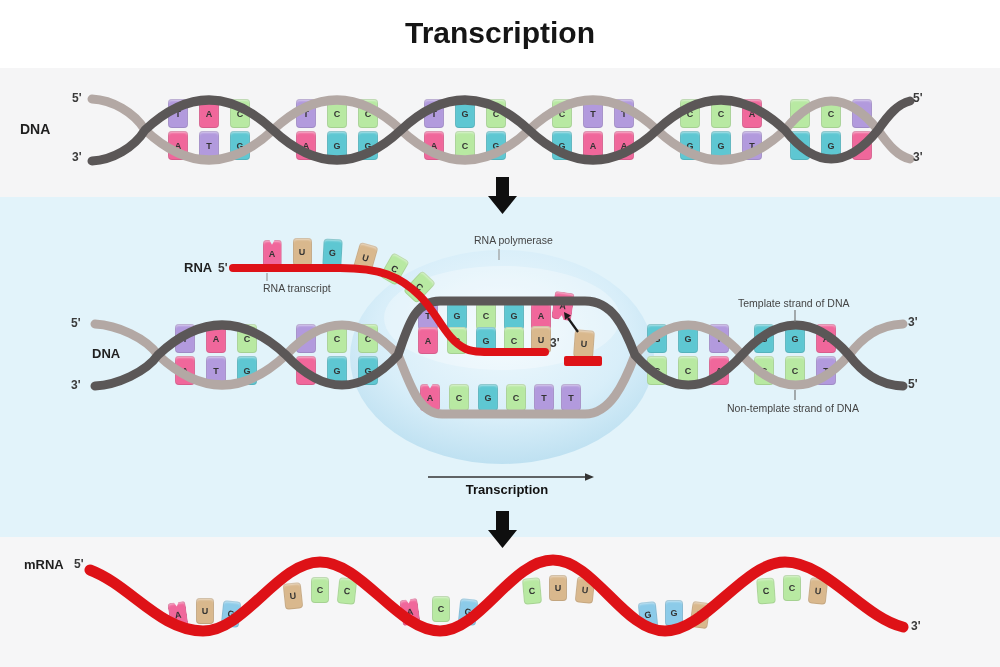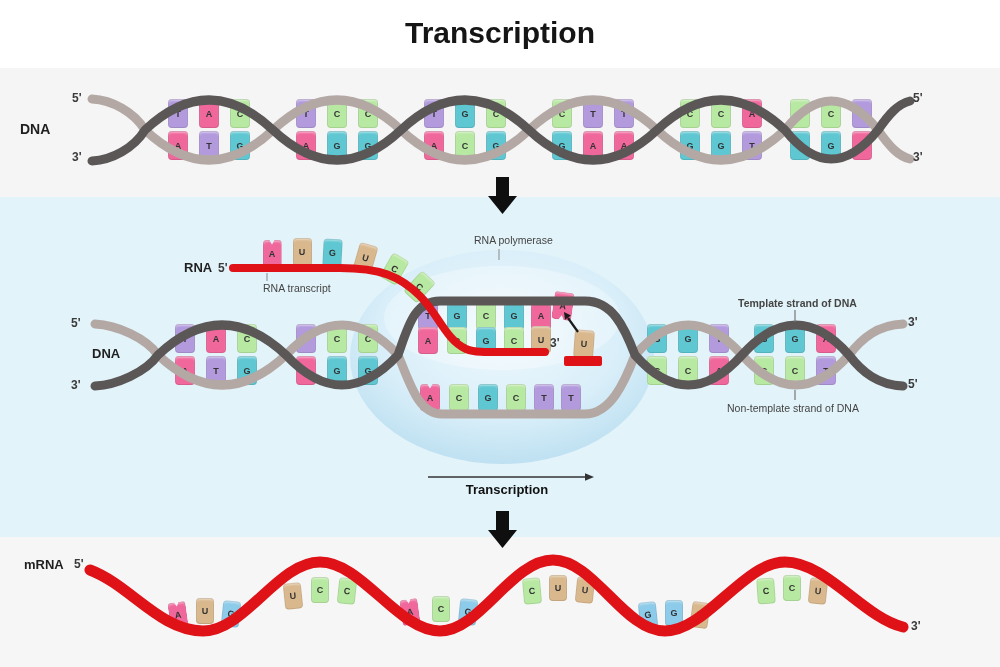--- a/index.html
+++ b/index.html
@@ -193,21 +193,21 @@
 
 <div class="lbl name" style="left:184px;top:260px;">RNA</div>
 <div class="lbl end" style="left:218px;top:261px;">5'</div>
 <div class="lbl note" style="left:234px;top:282px;padding-left:29px;">RNA transcript</div>
 <div class="lbl note" style="left:458px;top:234px;padding-left:16px;">RNA polymerase</div>
 
 <div class="lbl name" style="left:92px;top:346px;">DNA</div>
 <div class="lbl end" style="left:71px;top:316px;">5'</div>
 <div class="lbl end" style="left:71px;top:378px;">3'</div>
 <div class="lbl end" style="left:550px;top:336px;">3'</div>
-<div class="lbl note" style="left:738px;top:297px;font-weight:bold;">Template strand of DNA</div>
+<div class="lbl note" style="left:738px;top:297px;">Template strand of DNA</div>
 <div class="lbl note" style="left:727px;top:402px;">Non-template strand of DNA</div>
 <div class="lbl end" style="left:908px;top:315px;">3'</div>
 <div class="lbl end" style="left:908px;top:377px;">5'</div>
 <div class="lbl arrowlbl" style="left:427px;top:482px;">Transcription</div>
 
 <div class="lbl name" style="left:24px;top:557px;">mRNA</div>
 <div class="lbl end" style="left:74px;top:557px;">5'</div>
 <div class="lbl end" style="left:911px;top:619px;">3'</div>
 
 </body></html>

